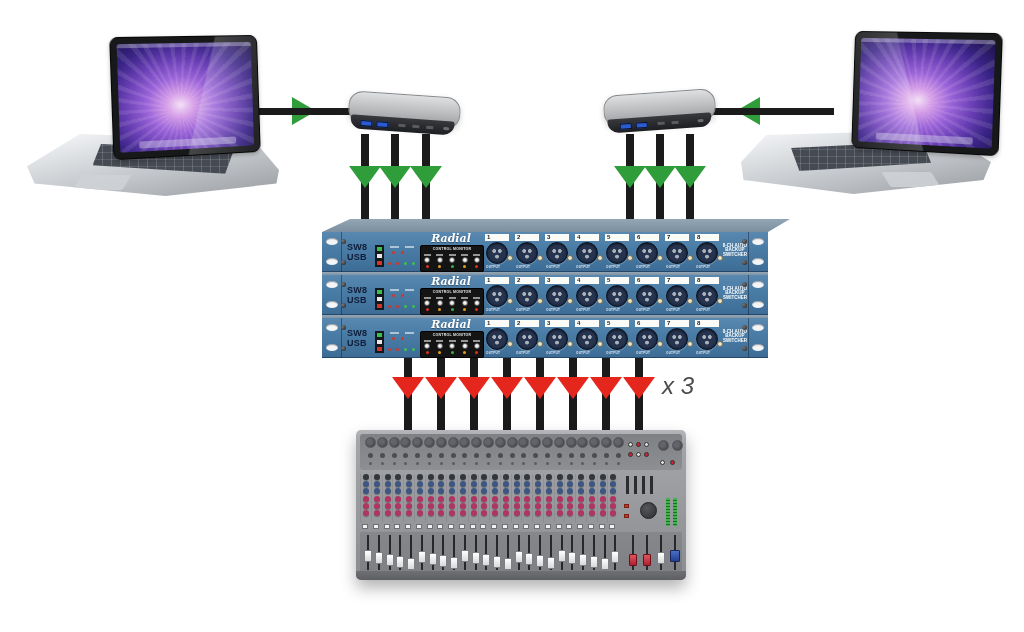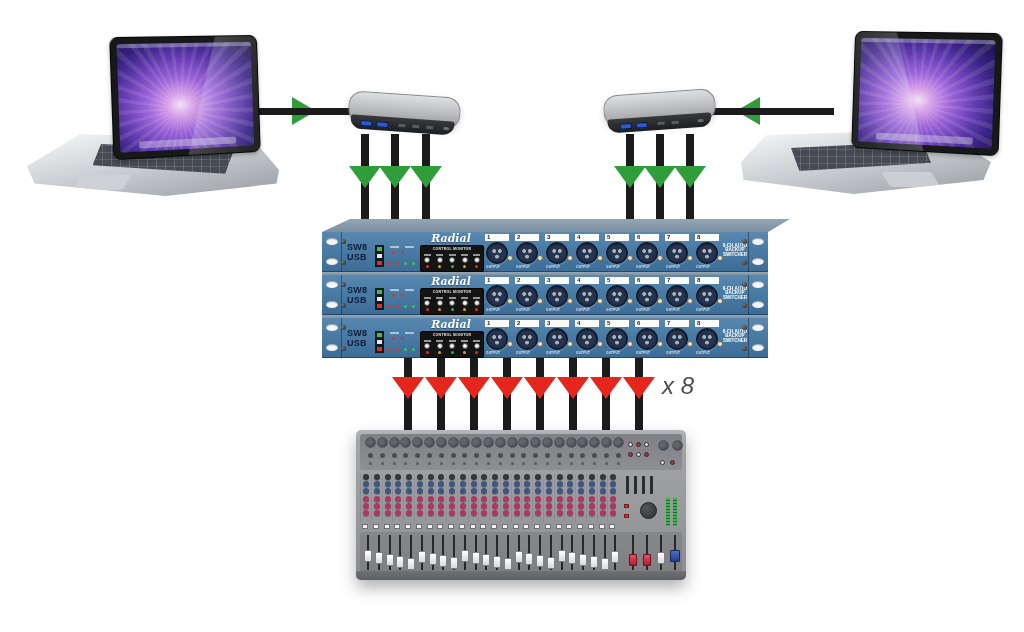--- a/index.html
+++ b/index.html
@@ -548,21 +548,21 @@
         <span>SWITCHER</span>
       </div>
       <div class="ear-div" style="left:426px;"></div>
       <div class="screw" style="left:420px;top:7px;"></div>
       <div class="screw" style="left:420px;top:28px;"></div>
       <div class="ear-hole" style="left:430px;top:6px;"></div>
       <div class="ear-hole" style="left:430px;top:26px;"></div>
     </div>
   </div>
 
-  <div class="multiplier">x 8</div>
+  <div class="multiplier">x 3</div>
 
   <div class="mixer">
     <div class="mix-top" id="mix-inputs">
       <div class="mix-right">
         <div class="mxlr" style="left:34px;top:2px;"></div>
         <div class="mxlr" style="left:48px;top:2px;"></div>
         <i class="rca" style="left:4px;top:4px;background:#ddd;"></i>
         <i class="rca" style="left:12px;top:4px;background:#c23;"></i>
         <i class="rca" style="left:20px;top:4px;background:#ddd;"></i>
         <i class="rca" style="left:4px;top:14px;background:#c23;"></i>

